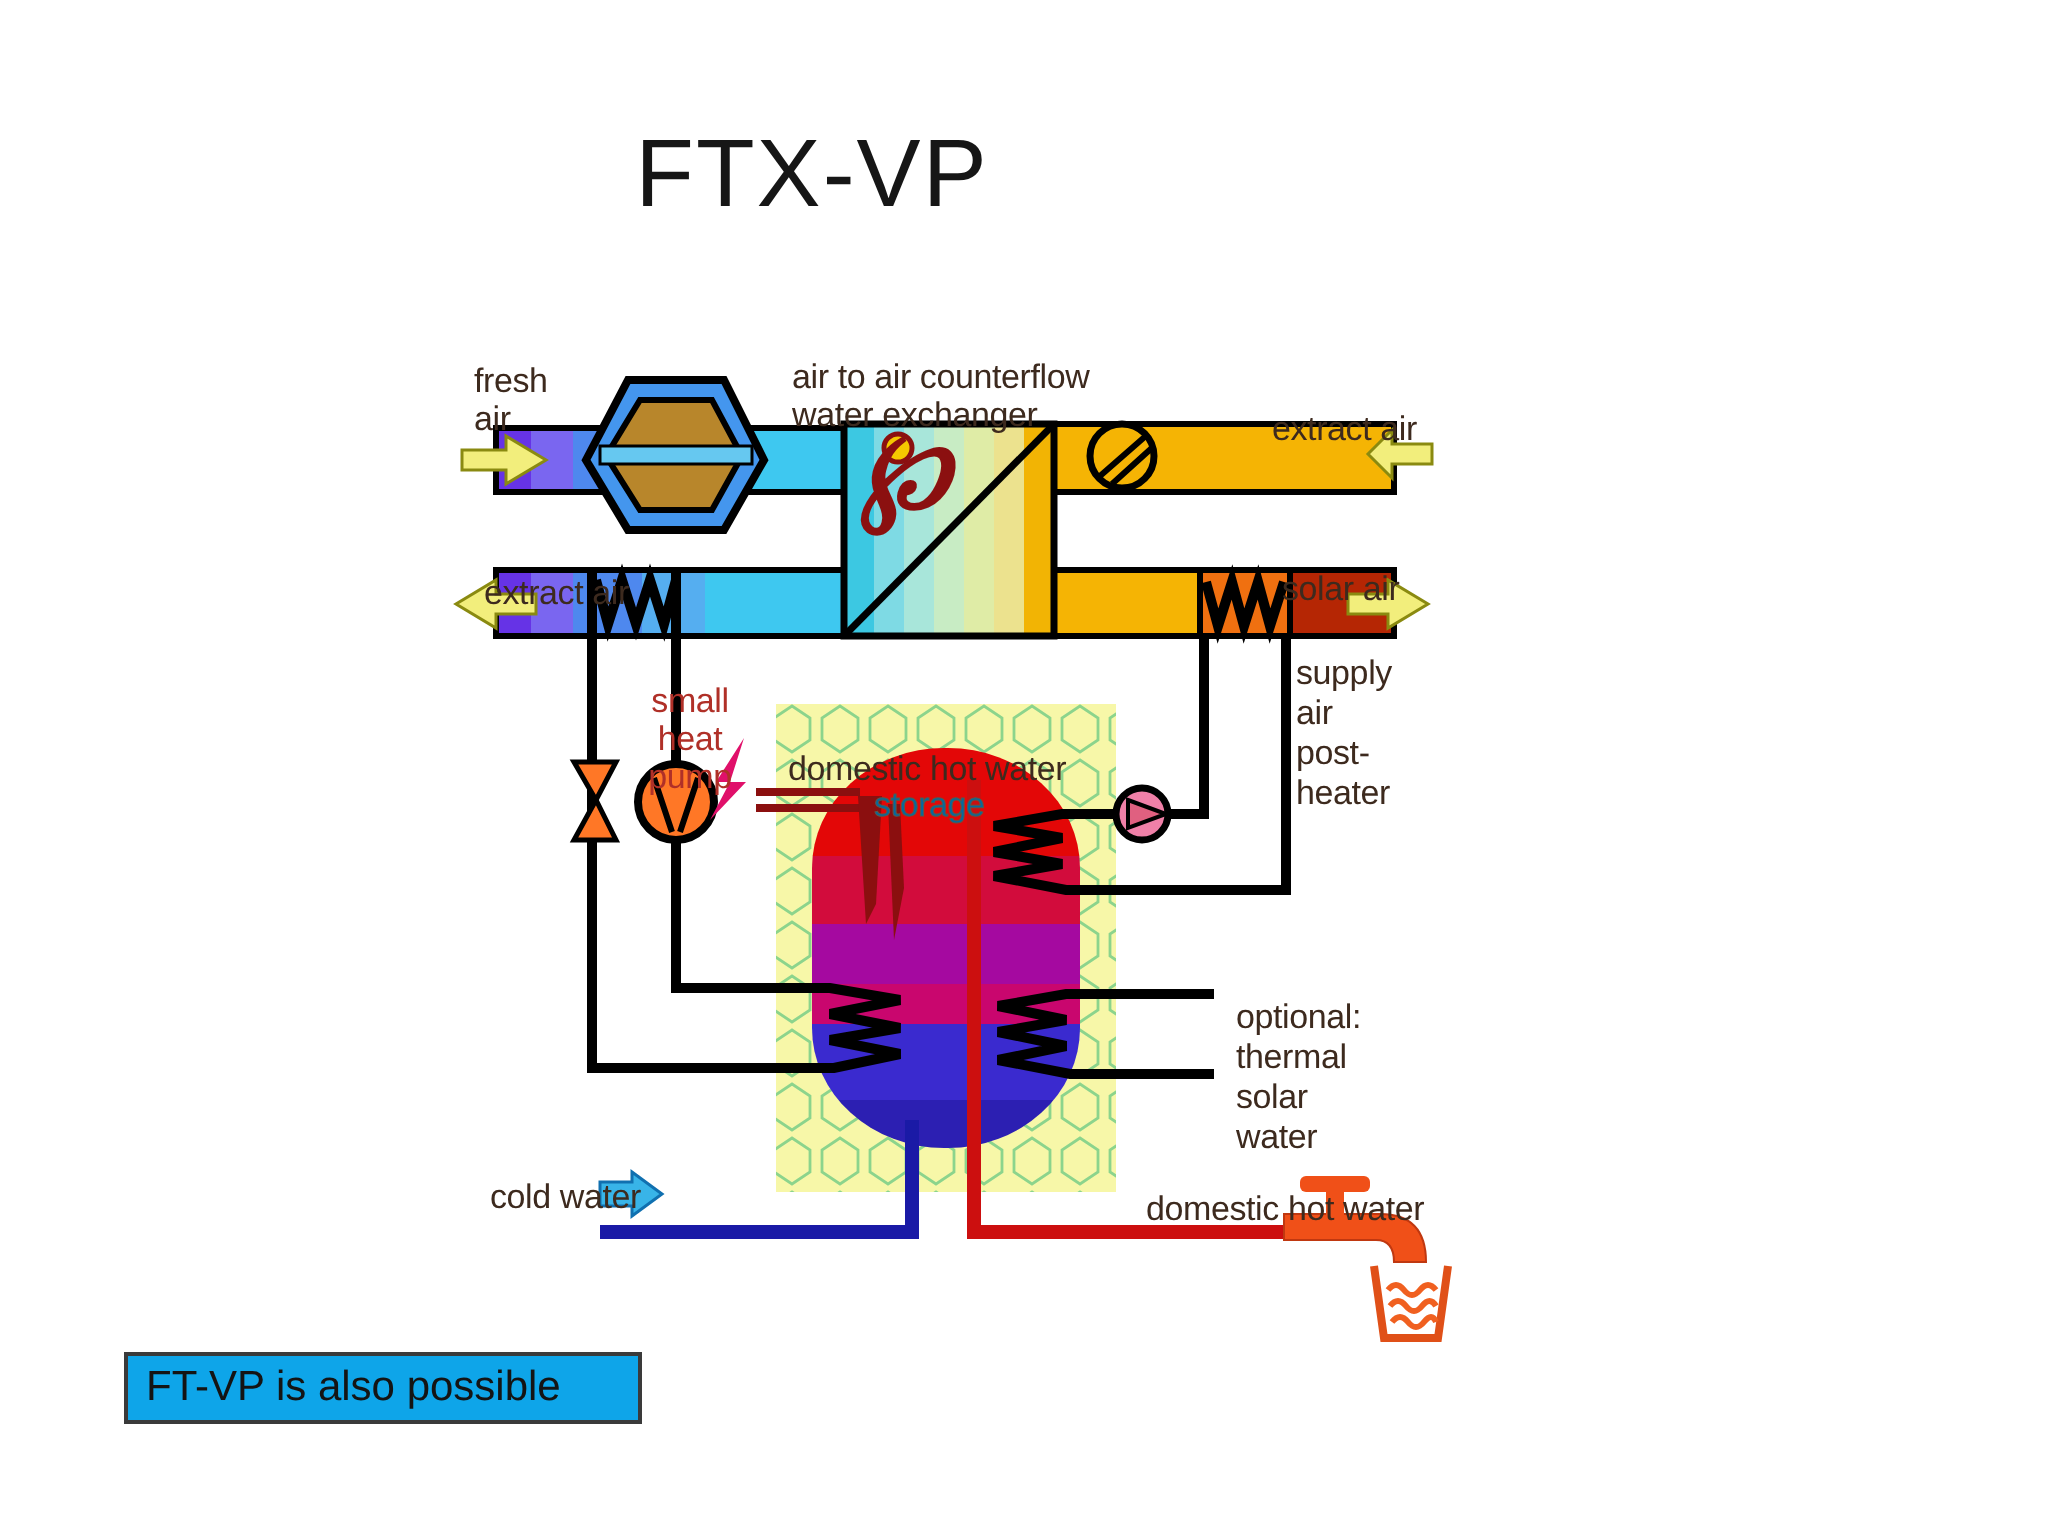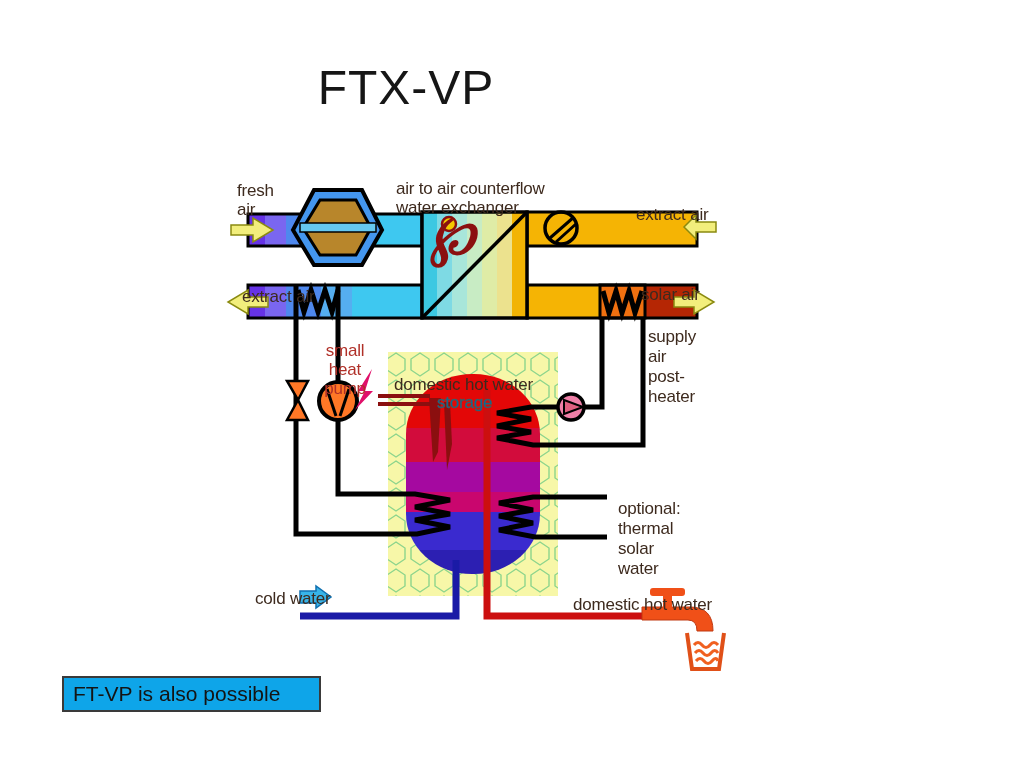--- a/index.html
+++ b/index.html
@@ -201,21 +201,21 @@
 heater</div>
   <div class="lbl lbl-red" style="left:300px;top:319px;width:90px;text-align:center;">small
 heat
 pump</div>
   <div class="lbl" style="left:394px;top:353px;">domestic hot water</div>
   <div class="lbl lbl-gray" style="left:437px;top:371px;">storage</div>
   <div class="lbl" style="left:618px;top:477px;line-height:20px;">optional:
 thermal
 solar
 water</div>
-  <div class="lbl" style="left:255px;top:567px;">cold water</div>
+  <div class="lbl" style="left:245px;top:567px;">cold water</div>
   <div class="lbl" style="left:573px;top:573px;">domestic hot water</div>
   <div class="hx-symbol">℘</div>
 
   <div class="footnote">
     <span>FT-VP is also possible</span>
   </div>
 
 </div>
 
 </body></html>

